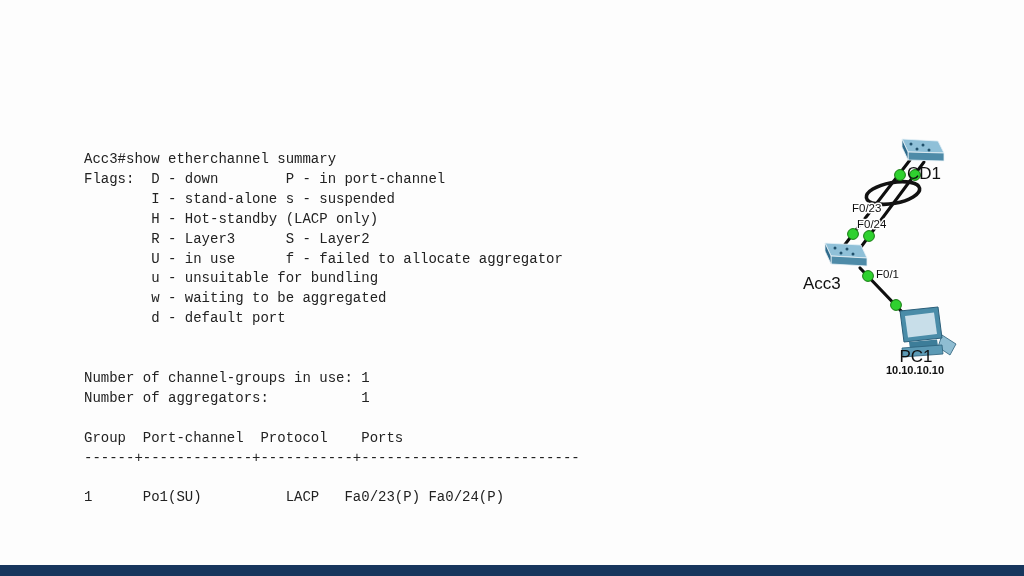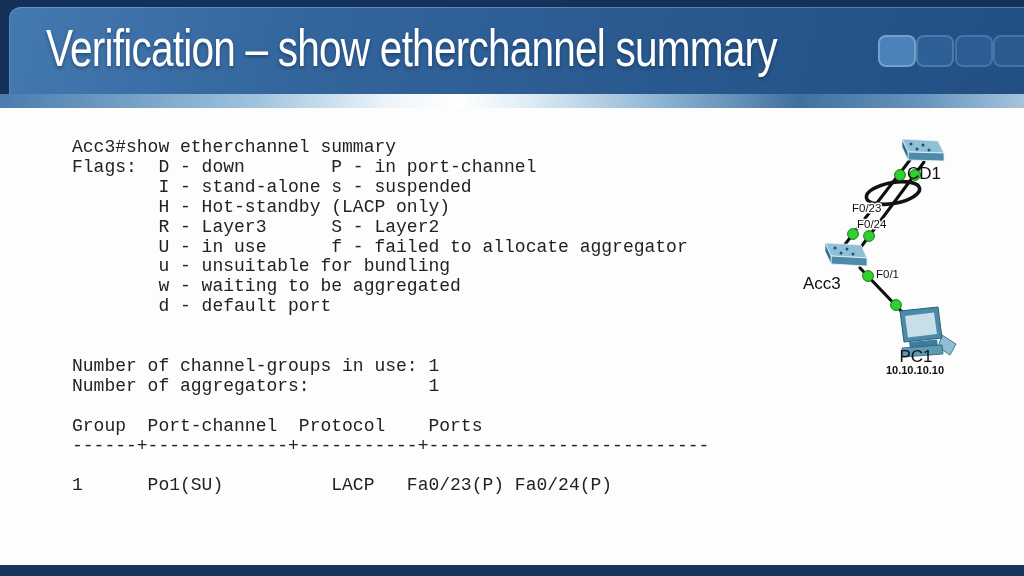--- a/index.html
+++ b/index.html
@@ -18,48 +18,39 @@
     font-size:52px;font-weight:400;letter-spacing:-1px;white-space:nowrap;
     transform:scaleX(.78);transform-origin:left top;
     text-shadow:0 2px 4px rgba(8,28,58,.45);}
   .sq{position:absolute;top:35px;width:34px;height:28px;border-radius:8px;}
   .sq1{left:878px;background:#4c82b9;border:2px solid rgba(150,190,225,.55);}
   .sq2{left:916px;background:#2e5f96;border:2px solid rgba(110,155,200,.45);}
   .sq3{left:955px;background:#2c5c93;border:2px solid rgba(110,155,200,.40);}
   .sq4{left:993px;background:#2b5a91;border:2px solid rgba(110,155,200,.40);}
 
   
-  .terminal{position:absolute;left:68px;top:134px;margin:4px;
+  .terminal{position:absolute;left:68px;top:134px;margin:16px;
     font-family:"Liberation Mono","DejaVu Sans Mono",monospace;
-    font-size:18px;line-height:19.9px;color:#222;white-space:pre;}
+    font-size:14px;line-height:19.9px;color:#222;white-space:pre;}
 
   
   .diagram{position:absolute;left:790px;top:120px;width:240px;height:270px;}
   .diagram text{font-family:"Liberation Sans",sans-serif;fill:#101010;}
   .dev-label{font-size:17px;}
   .port-label{font-size:11.5px;paint-order:stroke;stroke:#ffffff;stroke-width:3px;stroke-linejoin:round;}
   .ip-label{font-size:11px;font-weight:bold;}
 
   
   .footer-bar{position:absolute;left:0;bottom:0;width:1024px;height:11px;background:#17365d;}
 </style>
 </head>
 <body>
 
 <div class="slide">
 
-  <div class="titlebar">
-    <div class="title-panel"></div>
-    <div class="title-sheen"></div>
-    <h1 class="slide-title">Verification – show etherchannel summary</h1>
-    <div class="sq sq1"></div>
-    <div class="sq sq2"></div>
-    <div class="sq sq3"></div>
-    <div class="sq sq4"></div>
-  </div>
 
   <pre class="terminal">Acc3#show etherchannel summary
 Flags:  D - down        P - in port-channel
         I - stand-alone s - suspended
         H - Hot-standby (LACP only)
         R - Layer3      S - Layer2
         U - in use      f - failed to allocate aggregator
         u - unsuitable for bundling
         w - waiting to be aggregated
         d - default port

